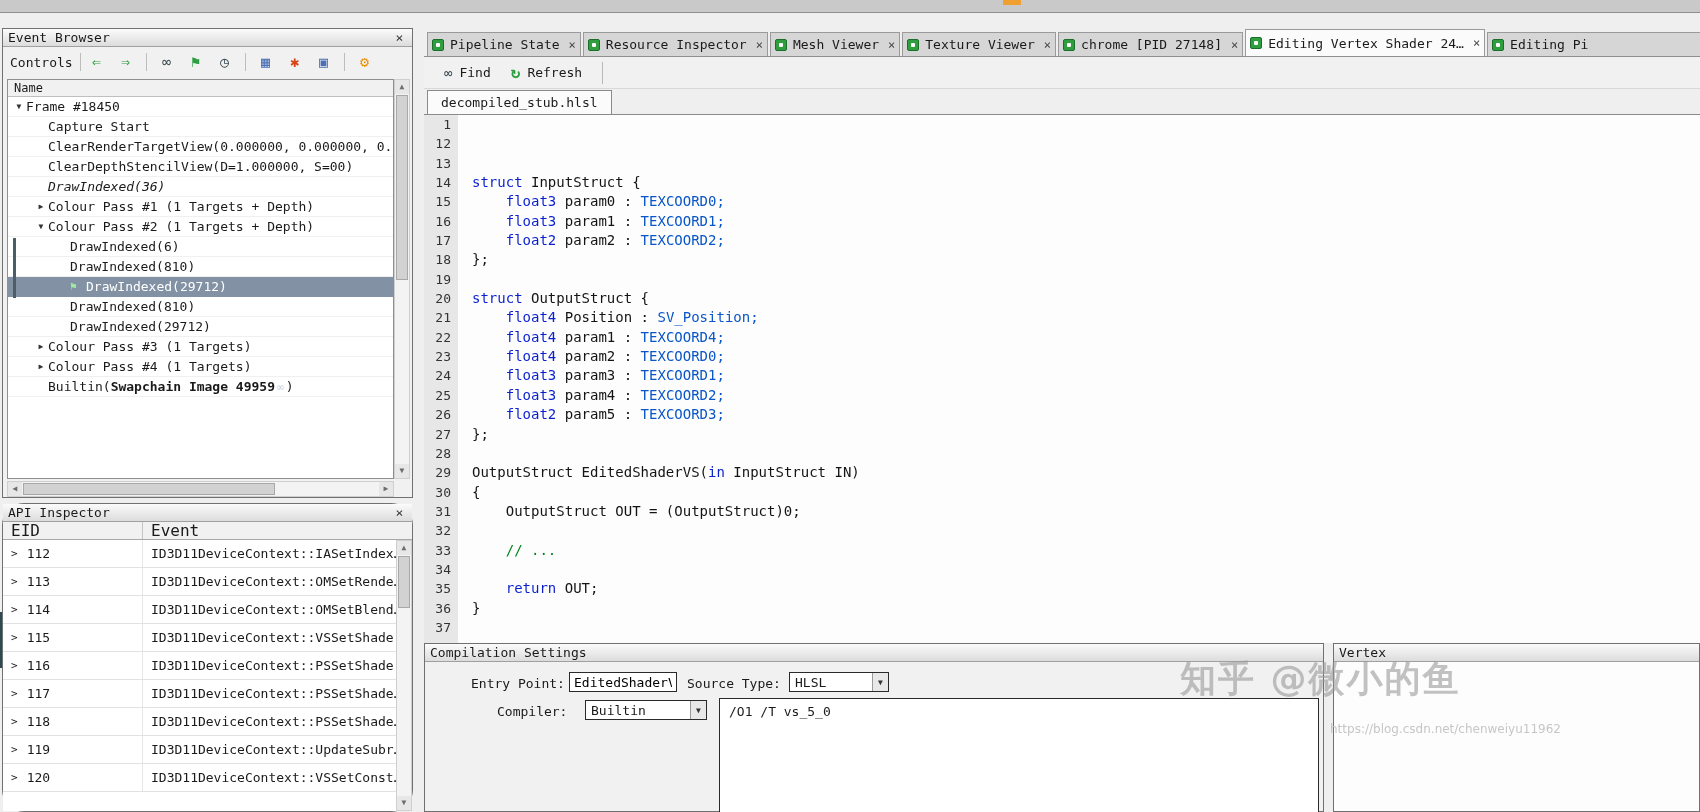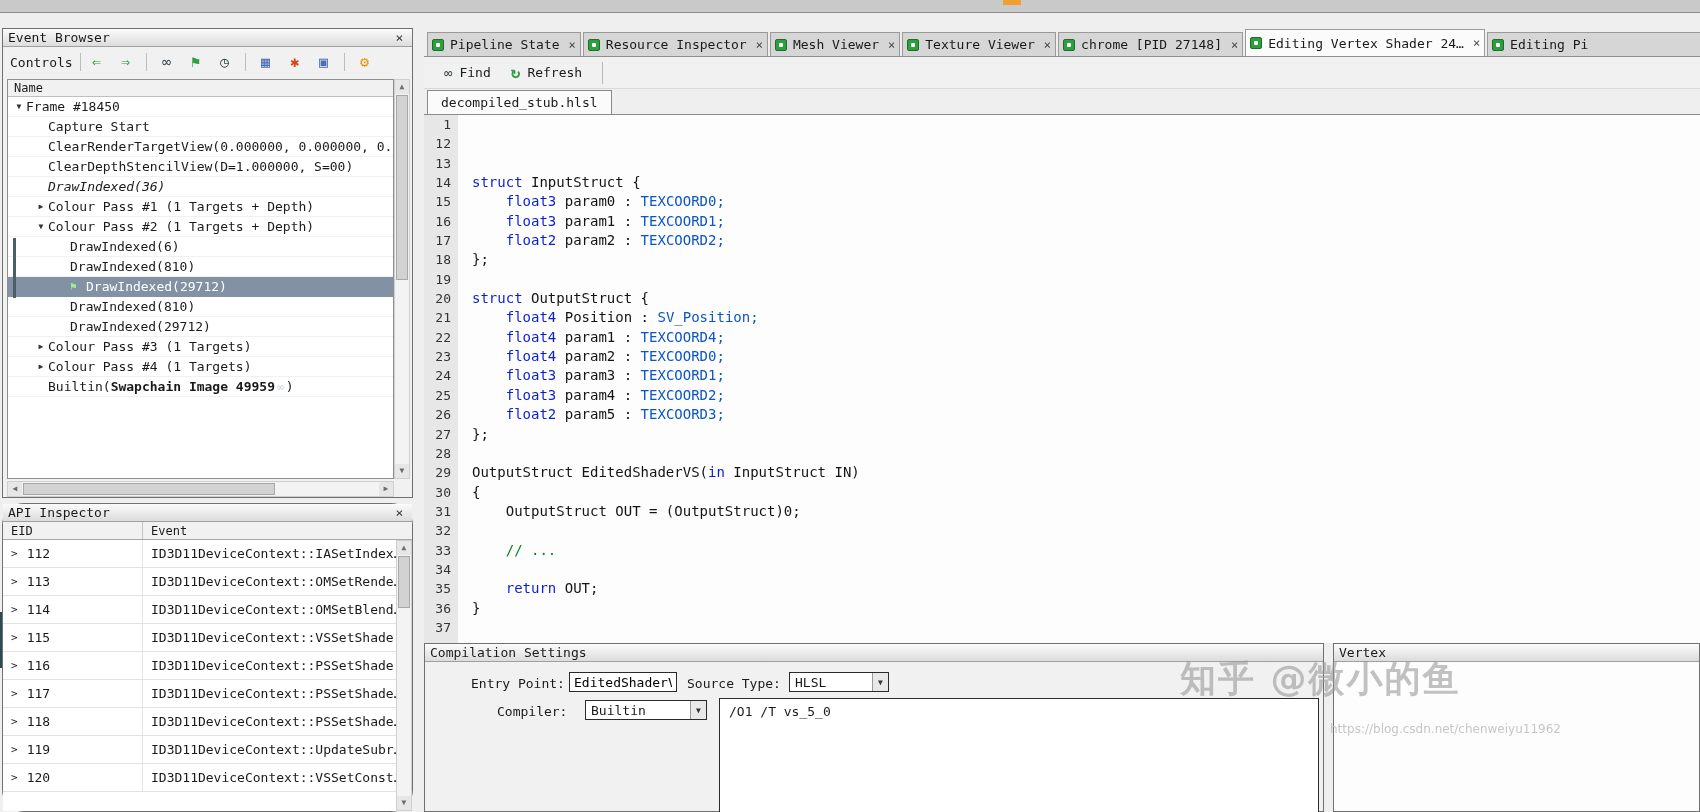--- a/index.html
+++ b/index.html
@@ -40,21 +40,21 @@
   .marker { position: absolute; left: 5px; top: 158px; width: 3px; height: 60px; background: #4b5d66; }
   
   .sb { position: absolute; background: #f3f3f3; border: 1px solid #cfcfcf; }
   .sb .arr { position: absolute; font-size: 8px; color: #6d6d6d; background: #e7e7e7; text-align: center; }
   .sb.v .arr { width: 100%; height: 14px; line-height: 14px; left: 0; }
   .sb.h .arr { width: 14px; height: 100%; line-height: 14px; top: 0; }
   .sb .thumb { position: absolute; background: #d2d2d2; border: 1px solid #a8a8a8; }
   
   .api { left: 2px; top: 503px; width: 411px; height: 309px; border-radius: 22px; }
   .apihead { position: absolute; left: 0; right: 0; top: 18px; height: 18px; display: flex;
-    background: #f1f1f1; border-bottom: 1px solid #a8a8a8; font-size: 12px; align-items: center; }
+    background: #f1f1f1; border-bottom: 1px solid #a8a8a8; font-size: 16px; align-items: center; }
   .apihead .h1 { width: 140px; padding-left: 8px; border-right: 1px solid #c4c4c4;
     height: 100%; display: flex; align-items: center; }
   .apihead .h2 { padding-left: 8px; }
   .apibody { position: absolute; left: 0; right: 16px; top: 36px; bottom: 0; background: #fff; overflow: hidden; }
   .arow { height: 28px; display: flex; align-items: stretch; border-bottom: 1px solid #e2e2e2;
     font-size: 13px; background: #fff; }
   .aeid { width: 140px; flex: none; display: flex; align-items: center; gap: 9px;
     padding-left: 8px; border-right: 1px solid #e6e6e6; }
   .aexp { font-size: 11px; color: #222; }
   .aev { flex: 1; display: flex; align-items: center; padding-left: 8px; white-space: nowrap; overflow: hidden; }

